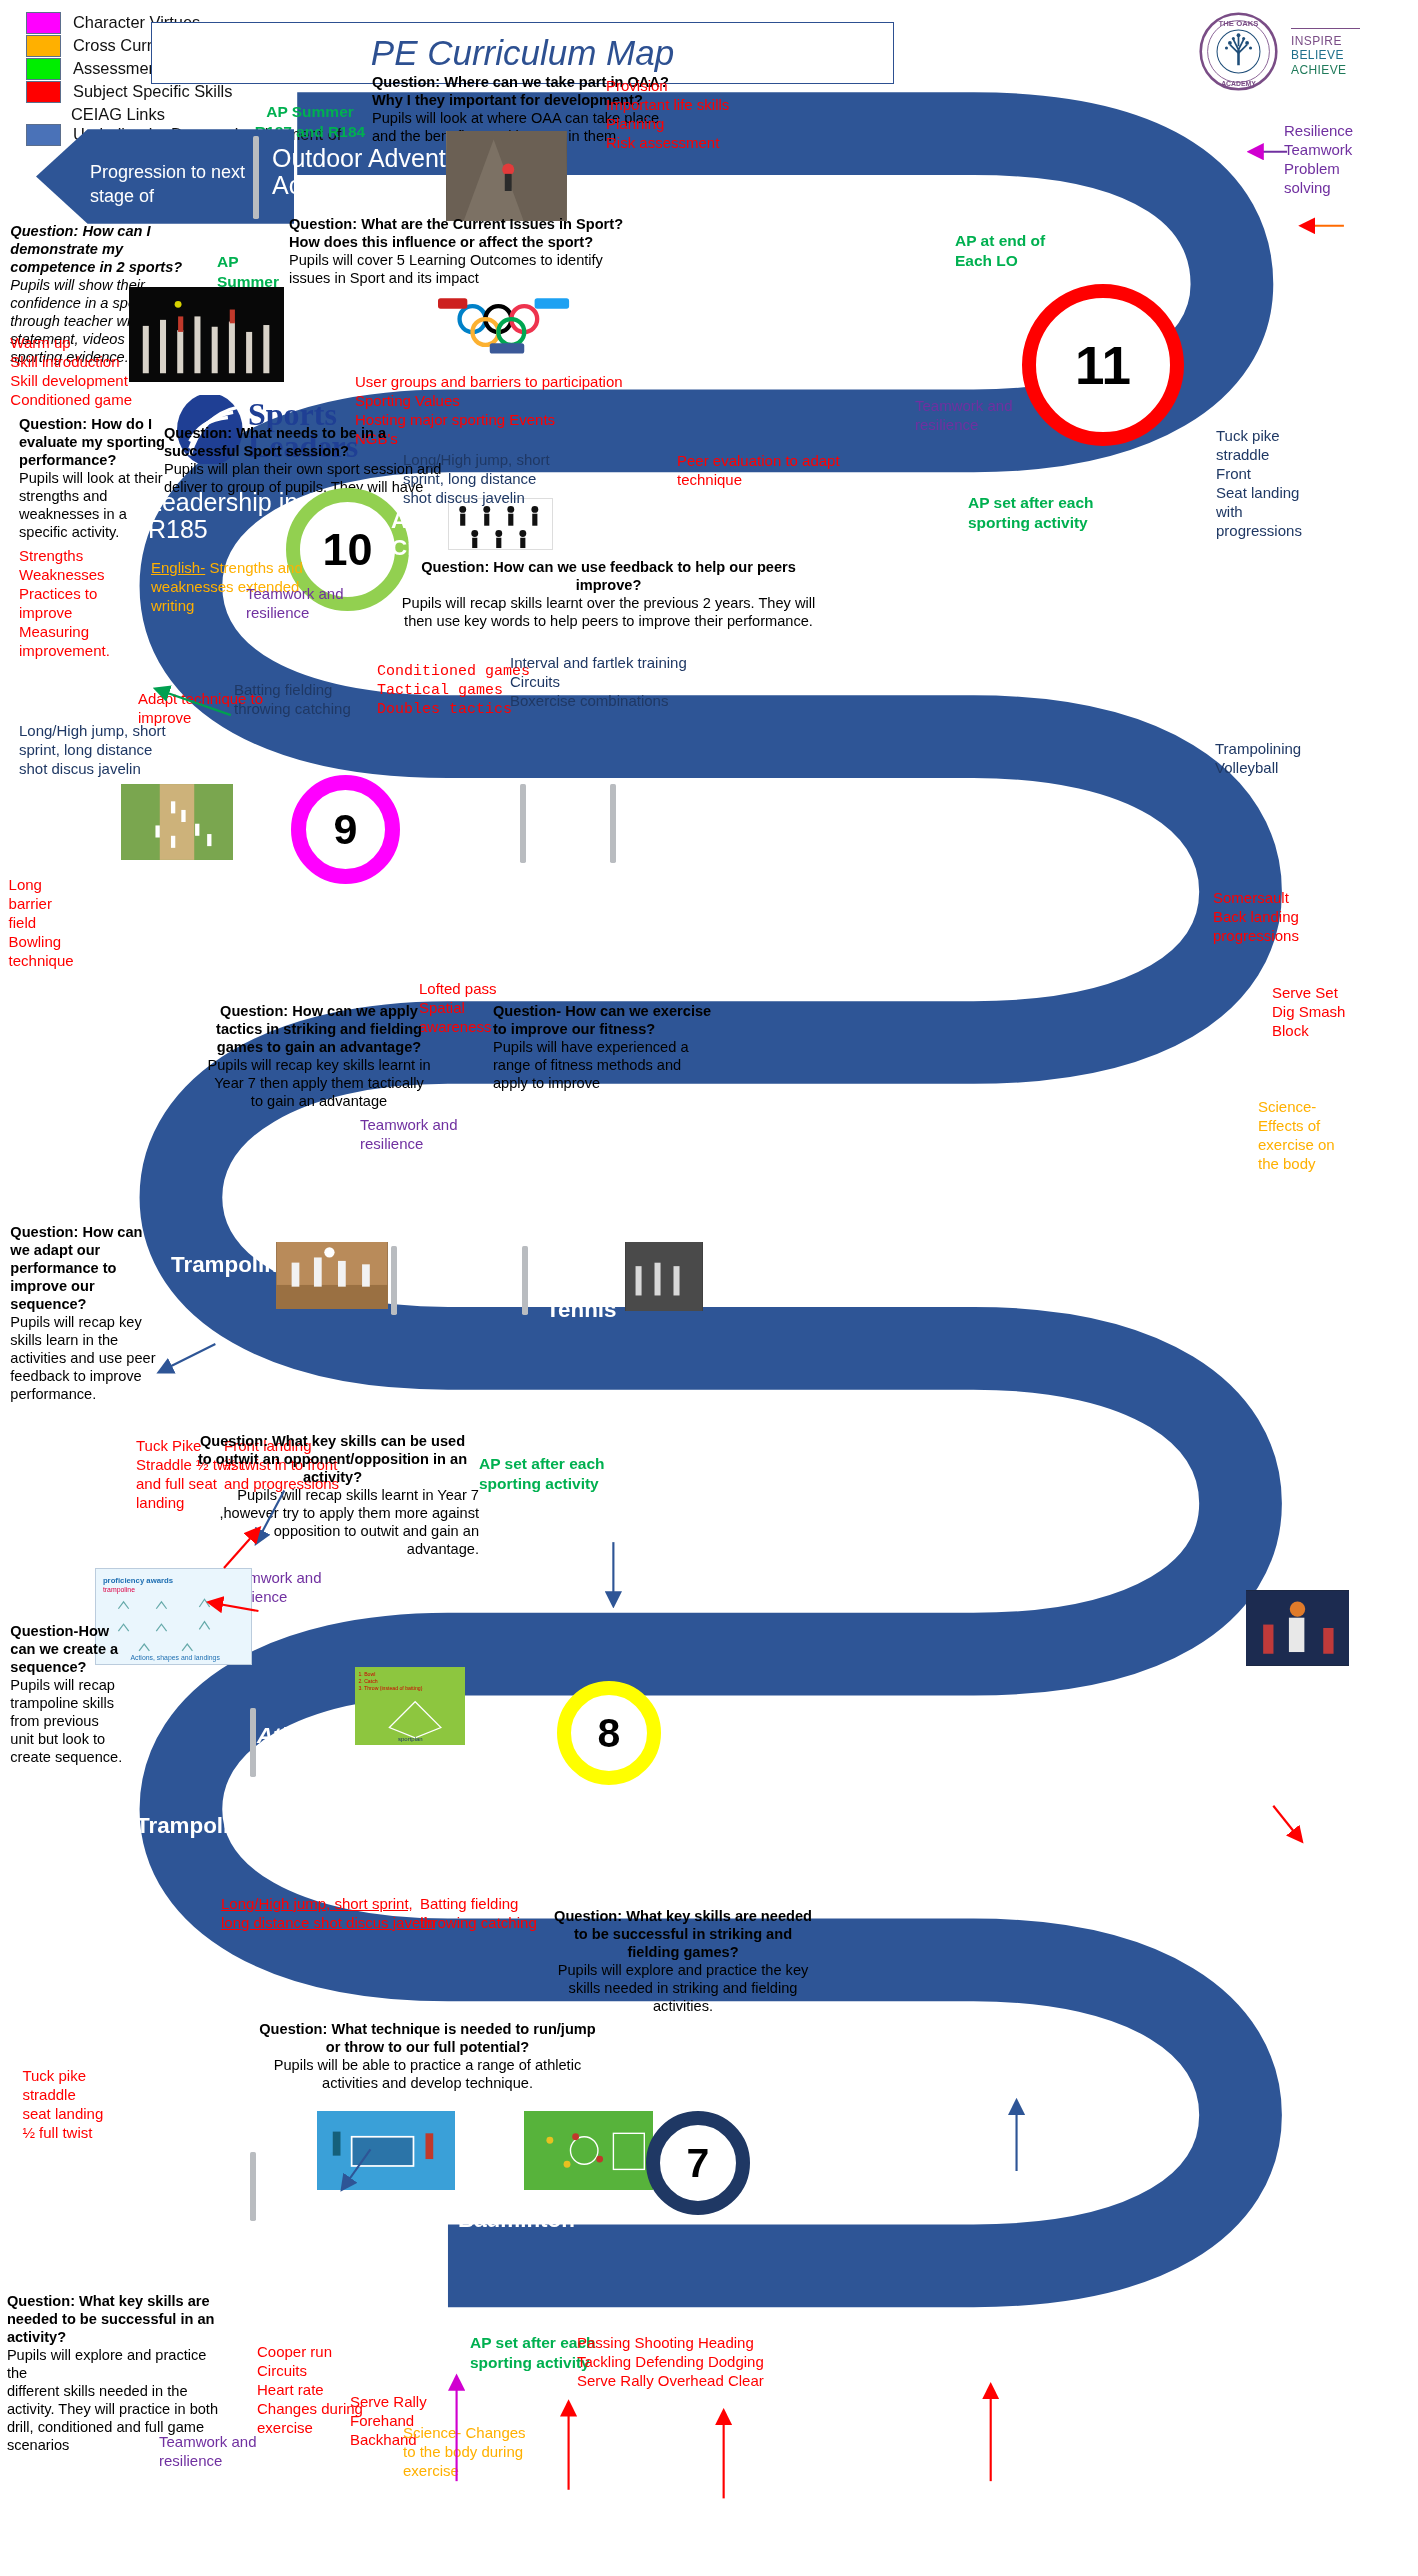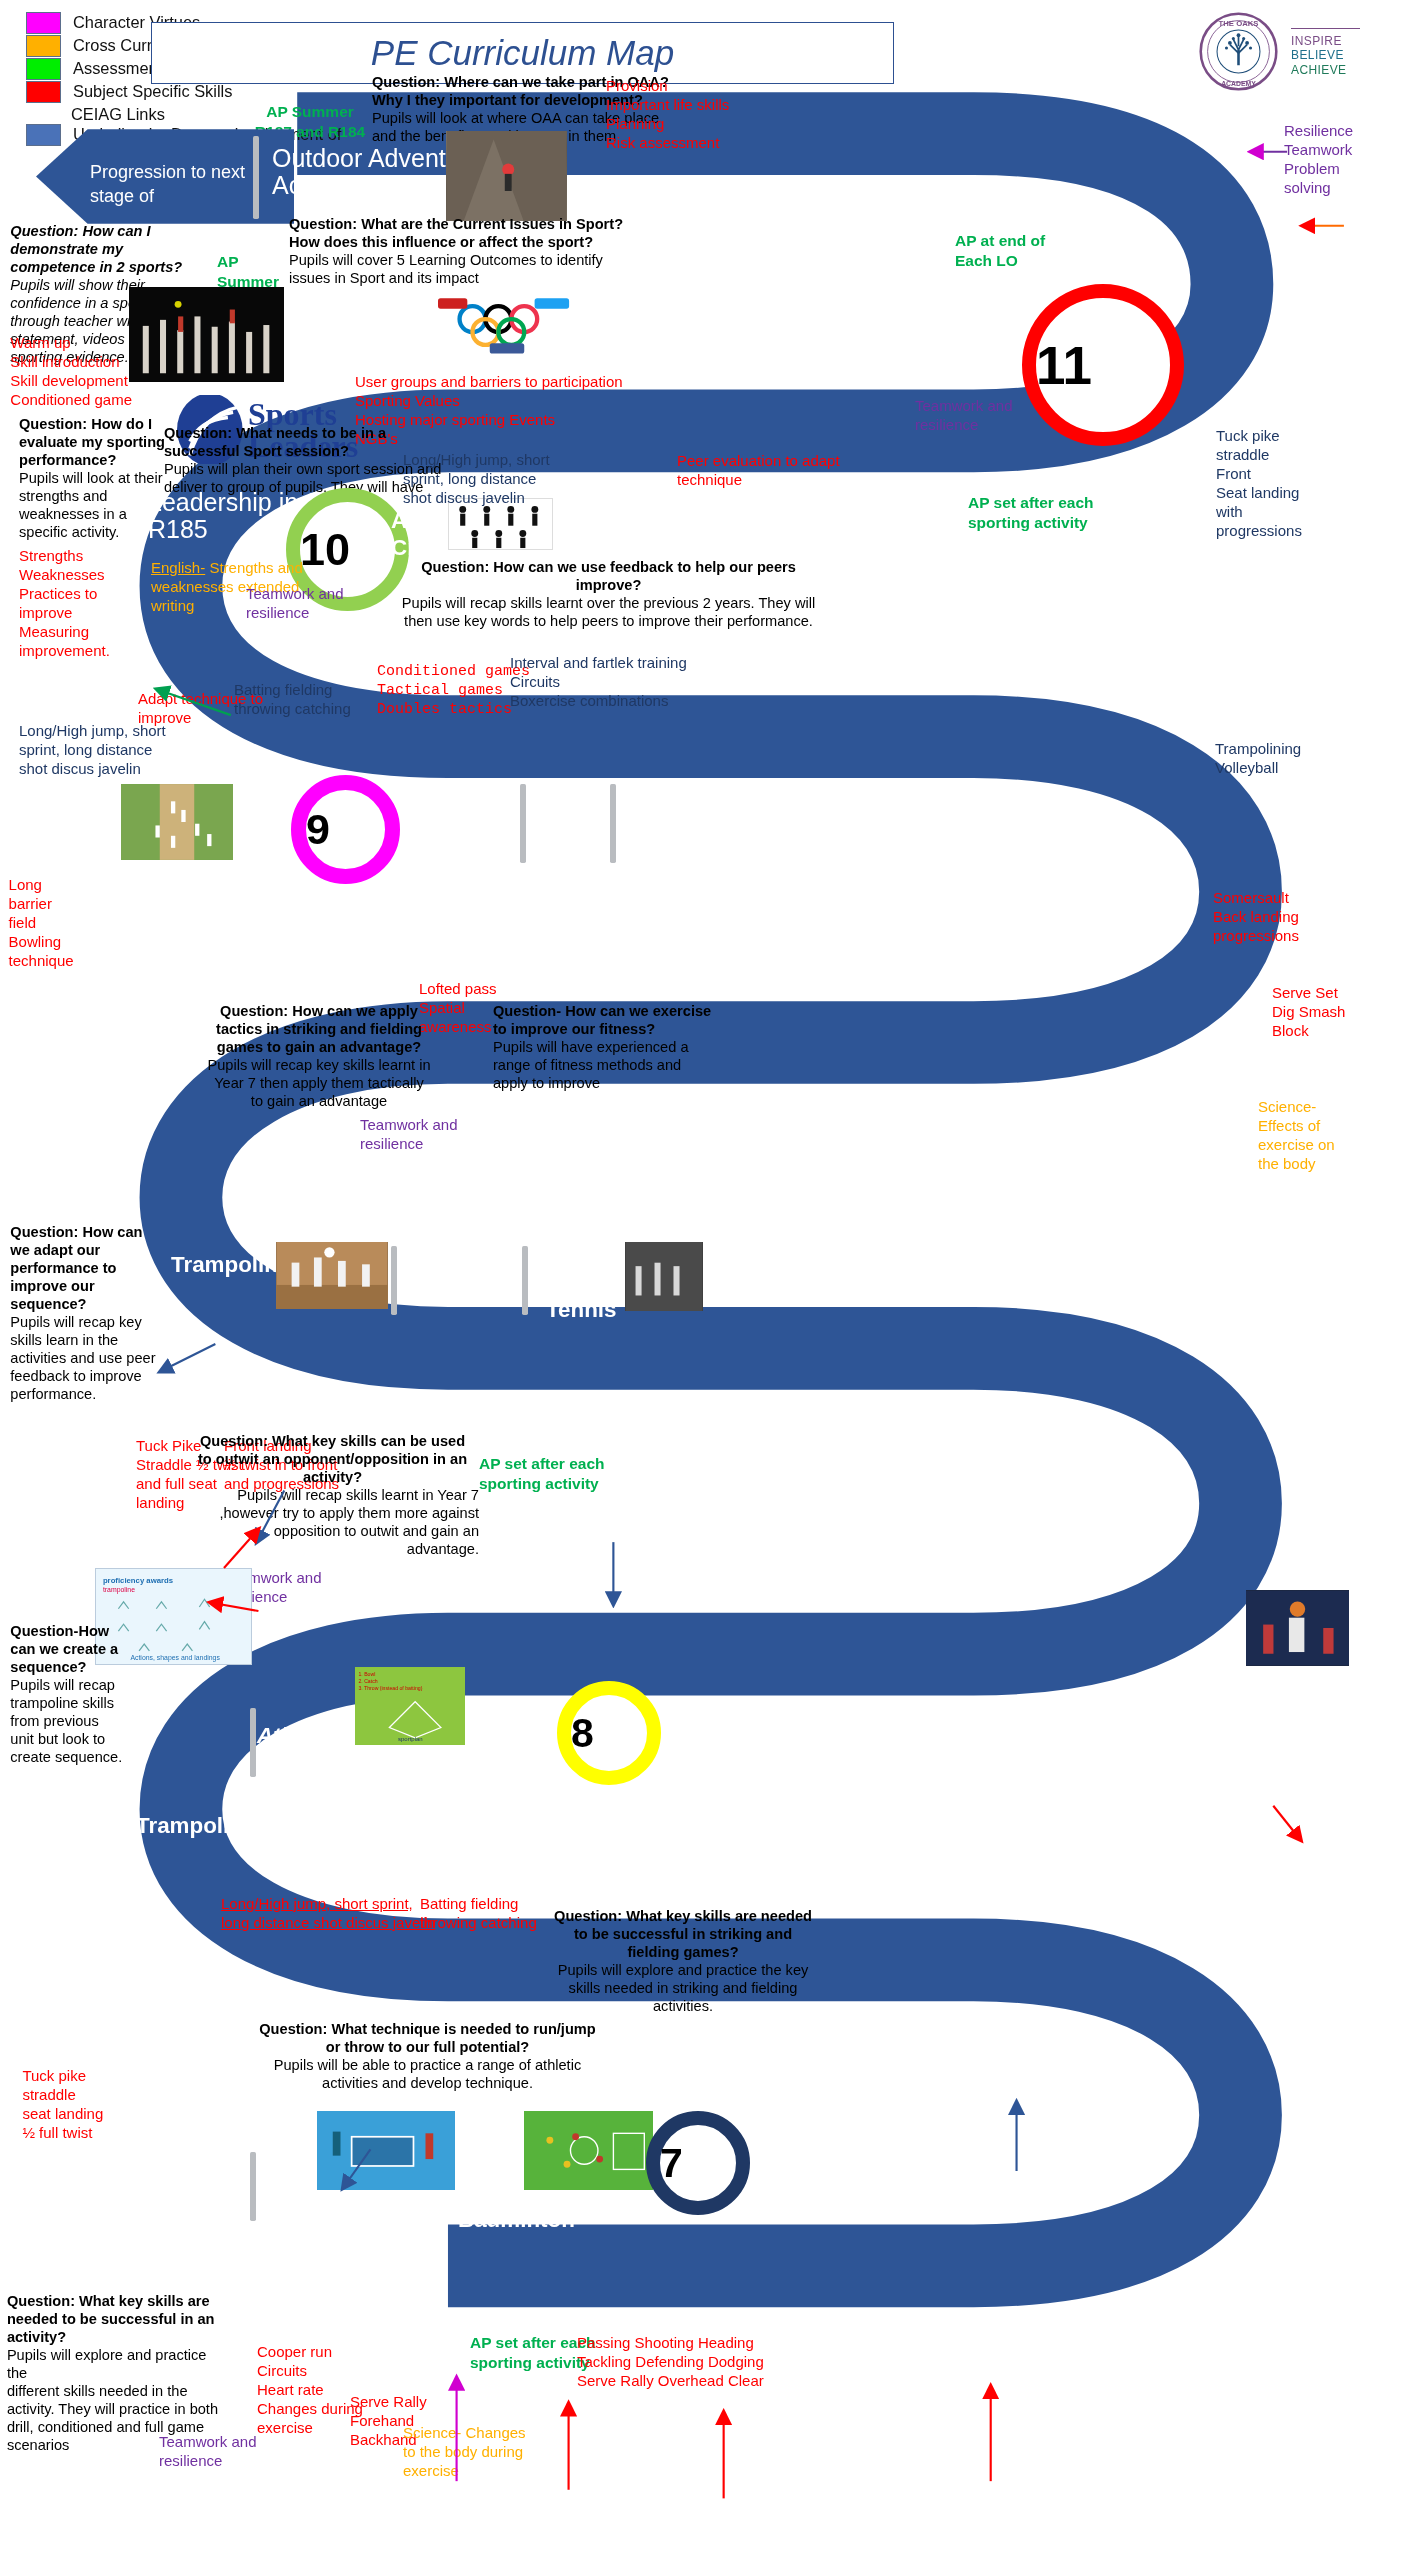--- a/index.html
+++ b/index.html
@@ -29,21 +29,21 @@
   .q{position:absolute;font-size:14.6px;color:#000;line-height:18px;}
   .q b{font-weight:bold;}
   .red{position:absolute;color:#ff0000;font-size:15px;line-height:19px;}
   .blue{position:absolute;color:#1f3864;font-size:15px;line-height:19px;}
   .green{position:absolute;color:#00b050;font-size:15.5px;font-weight:bold;line-height:20px;}
   .purple{position:absolute;color:#7030a0;font-size:15px;line-height:19px;}
   .amber{position:absolute;color:#ffb000;font-size:15px;line-height:19px;}
   .amber u{text-decoration:underline;}
   .photo{position:absolute;background:#1a1a1a;overflow:hidden;}
   
-  .year{position:absolute;border-radius:50%;display:flex;align-items:center;justify-content:flex-start;
+  .year{position:absolute;border-radius:50%;display:flex;align-items:center;justify-content:center;
         font-size:53px;font-weight:bold;color:#000;background:#fff;}
   
   svg.ov{position:absolute;left:0;top:0;width:1418px;height:2576px;pointer-events:none;}
 </style>
 </head>
 <body>
 
 <svg class="ov" data-name="curriculum-snake-path" viewBox="0 0 1646 2990">
 
   <path d="M 345 155 L 1130 155 C 1340 155 1430 230 1430 330 C 1430 430 1320 500 1130 500 L 520 500 C 330 500 210 575 210 680 C 210 790 330 855 520 855 L 1130 855 C 1330 855 1440 930 1440 1035 C 1440 1140 1330 1210 1130 1210 L 520 1210 C 330 1210 210 1285 210 1390 C 210 1495 330 1565 520 1565 L 1130 1565 C 1330 1565 1440 1640 1440 1745 C 1440 1850 1330 1920 1130 1920 L 520 1920 C 330 1920 210 1995 210 2100 C 210 2205 330 2275 520 2275 L 1130 2275 C 1330 2275 1440 2350 1440 2455 C 1440 2560 1330 2630 1130 2630 L 520 2630" fill="none" stroke="#2e5596" stroke-width="96" stroke-linecap="butt"></path>

